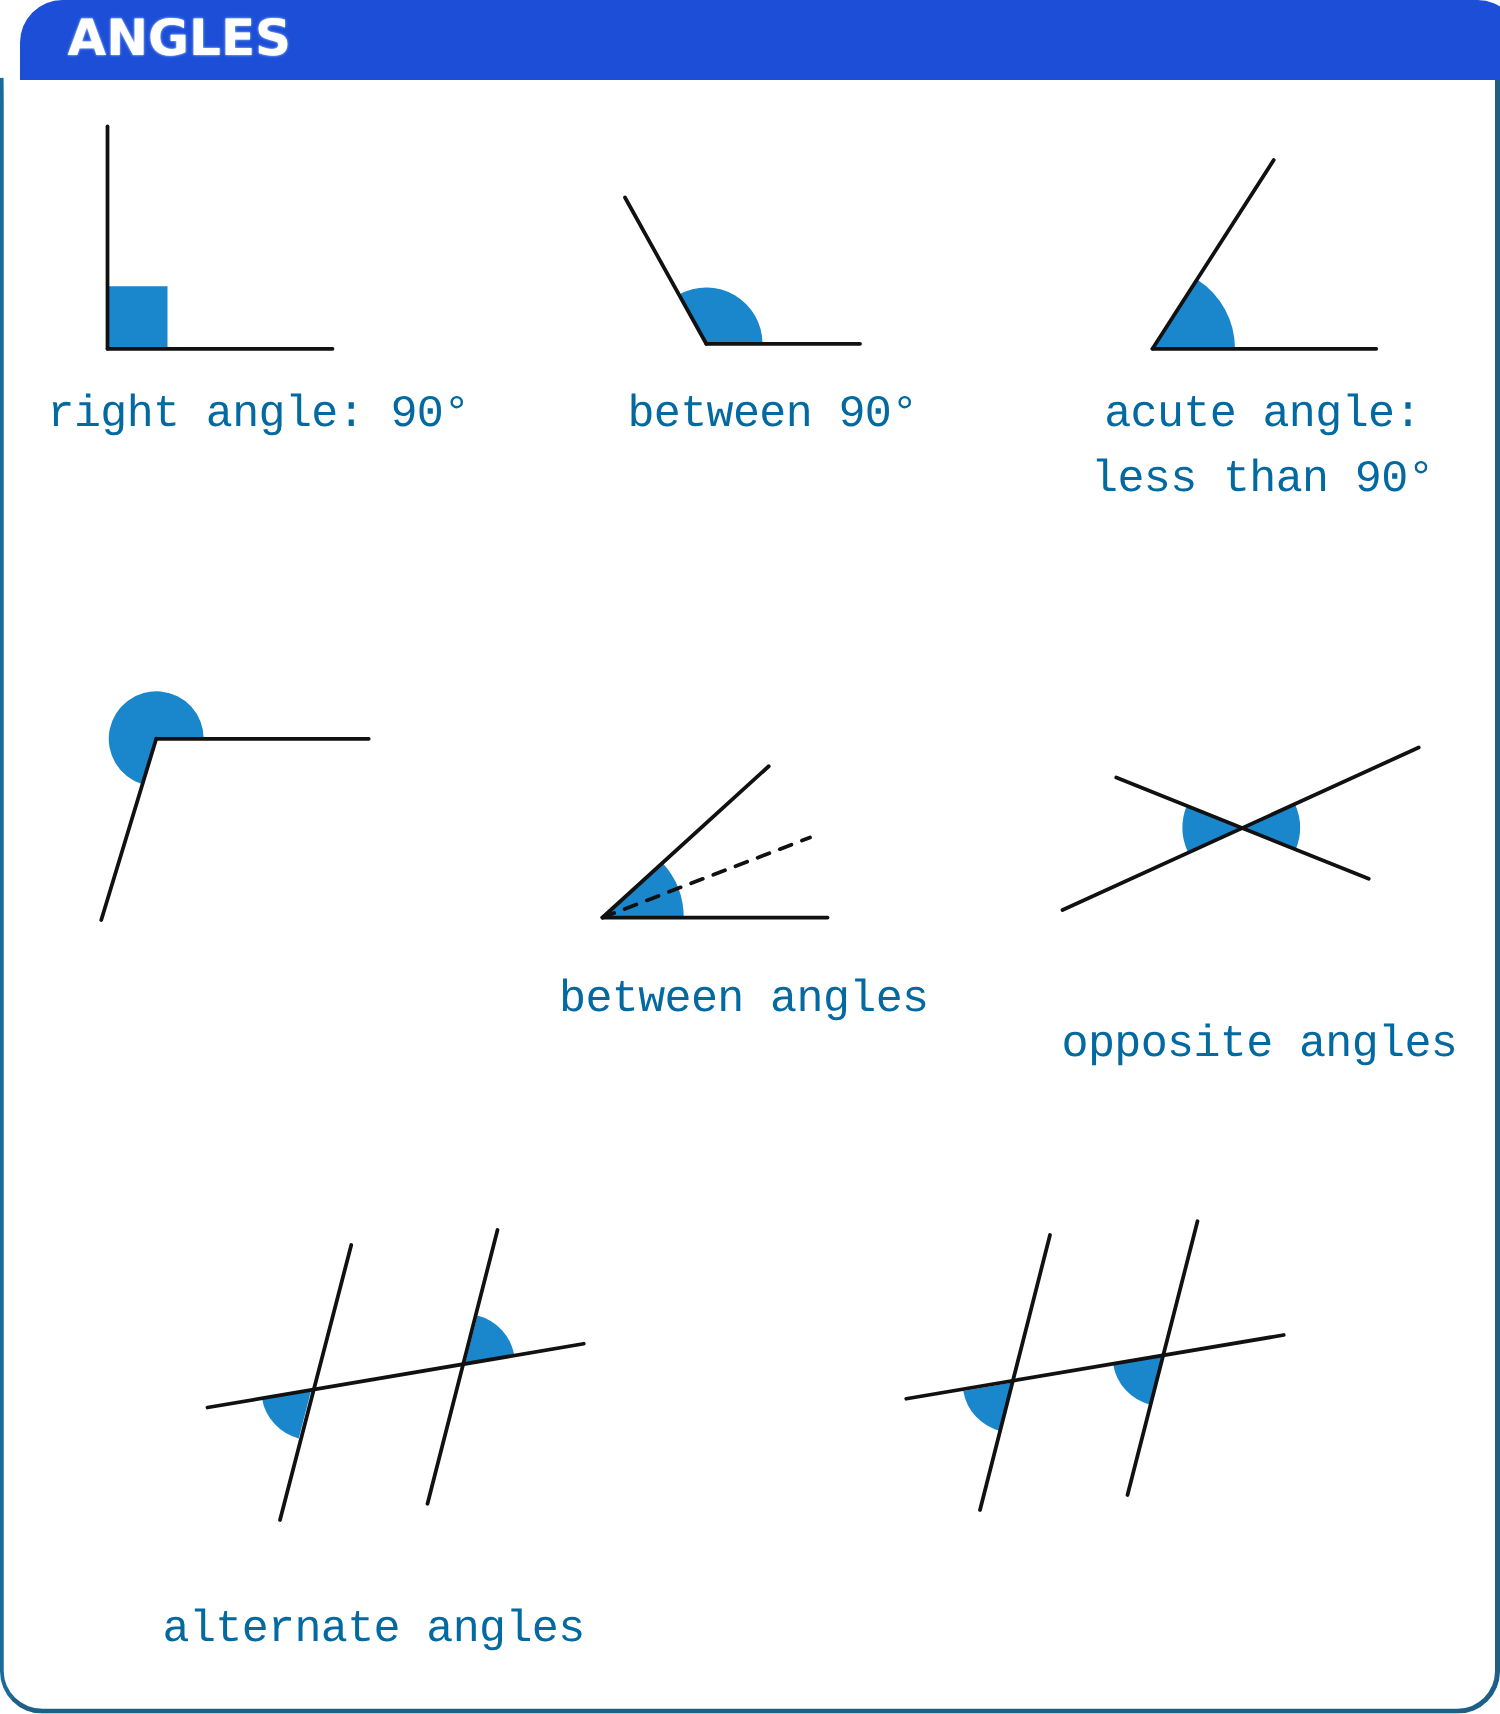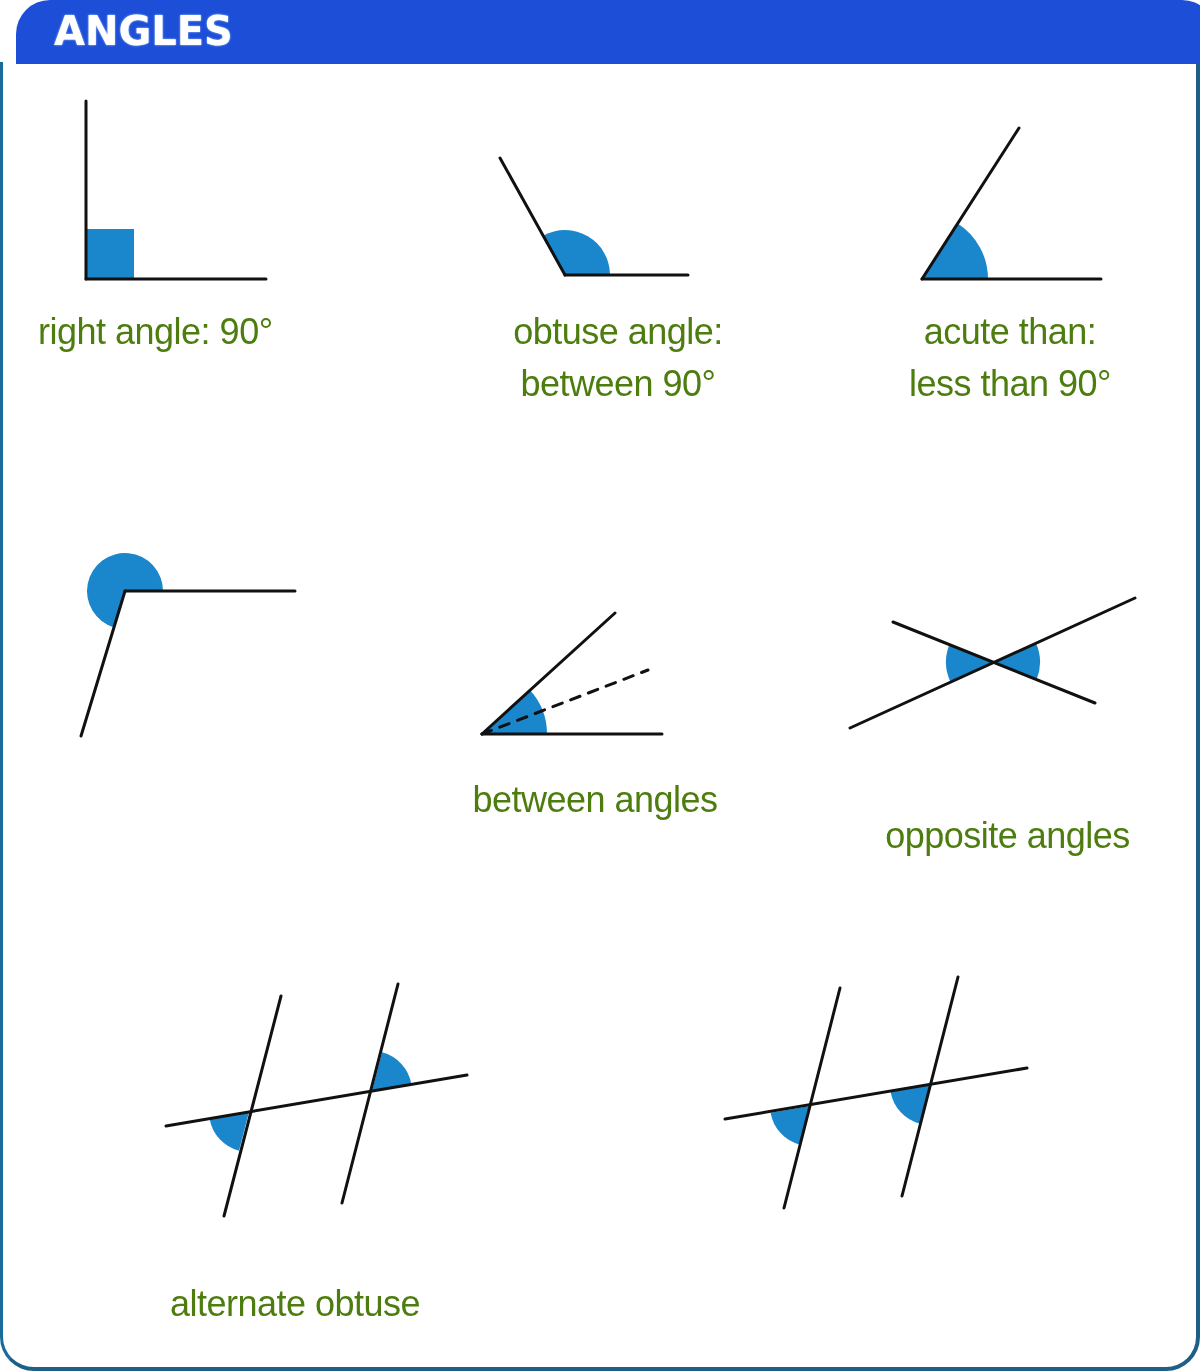--- a/index.html
+++ b/index.html
@@ -18,21 +18,21 @@
     letter-spacing: 0px; text-shadow: 0 0 2px #cfefff;
   }
   .body-box {
     position: absolute; left: 0; top: 62px; width: 1200px; height: 1309px;
     box-sizing: border-box;
     border-left: 3px solid #1b6a9c; border-right: 4px solid #1d5f86; border-bottom: 4px solid #1d5f86;
     border-radius: 0 0 34px 34px; background: #ffffff;
   }
   svg.diagram { position: absolute; left: 0; top: 0; }
   .label {
-    position: absolute; color: #4d7c0f; font-family: Liberation Sans, sans-serif;
+    position: absolute; color: #0369a1; font-family: Liberation Mono, monospace;
     font-size: 36px; line-height: 52px; text-align: center; white-space: nowrap;
     font-weight: 300; letter-spacing: -0.5px;
   }
   .label span { display: block; }
 </style>
 </head>
 <body>
 
 <div class="frame">
   <div class="body-box"></div>
@@ -97,35 +97,34 @@
         <line x1="958" y1="977" x2="902" y2="1196"></line>
       </g>
     </g>
   </svg>
 
   <div class="label" style="left:38px; top:306px; text-align:left;">
     <span>right angle: 90°</span>
   </div>
 
   <div class="label" style="left:468px; top:306px; width:300px;">
-    <span>obtuse angle:</span>
     <span>between 90°</span>
   </div>
 
   <div class="label" style="left:860px; top:306px; width:300px;">
-    <span>acute than:</span>
+    <span>acute angle:</span>
     <span>less than 90°</span>
   </div>
 
 
   <div class="label" style="left:430px; top:774px; width:330px;">
     <span>between angles</span>
   </div>
 
   <div class="label" style="left:845px; top:810px; width:325px;">
     <span>opposite angles</span>
   </div>
 
   <div class="label" style="left:130px; top:1278px; width:330px;">
-    <span>alternate obtuse</span>
+    <span>alternate angles</span>
   </div>
 
 </div>
 
 </body></html>

